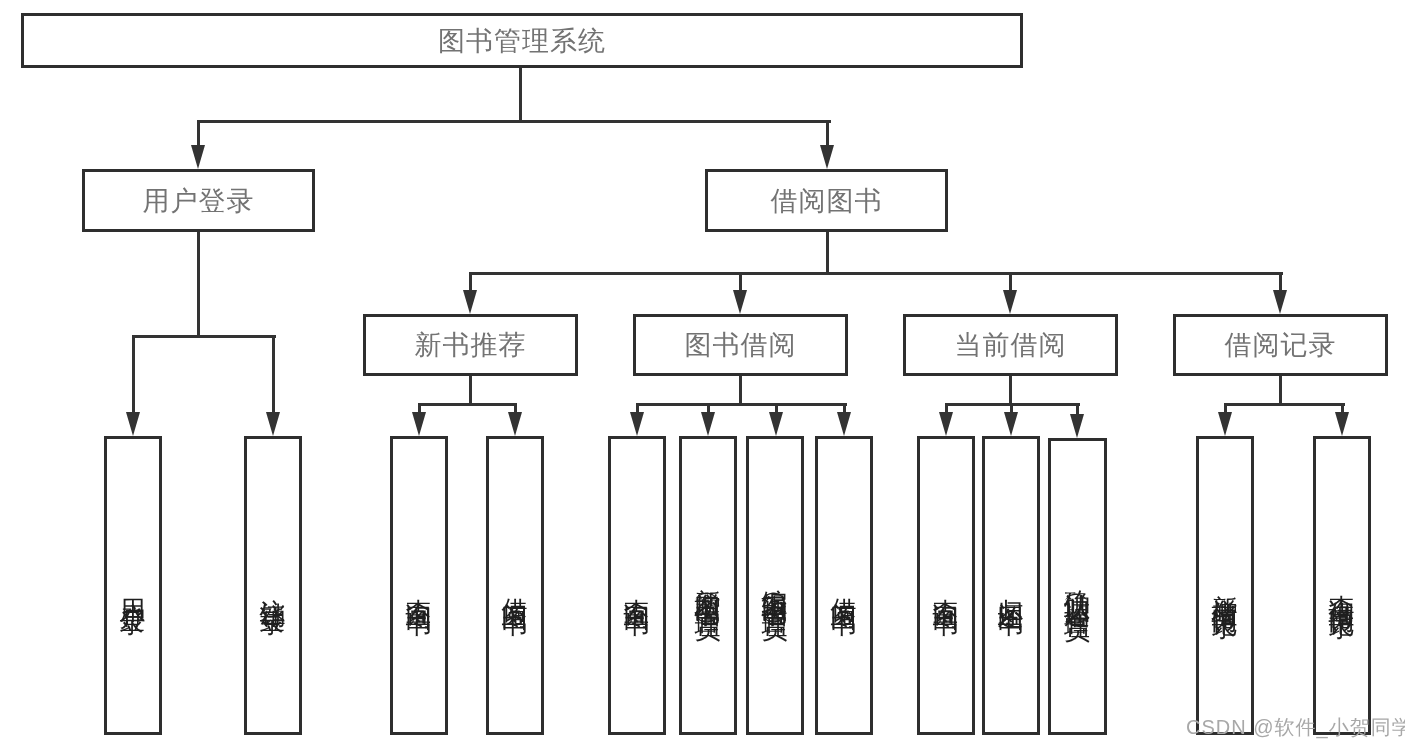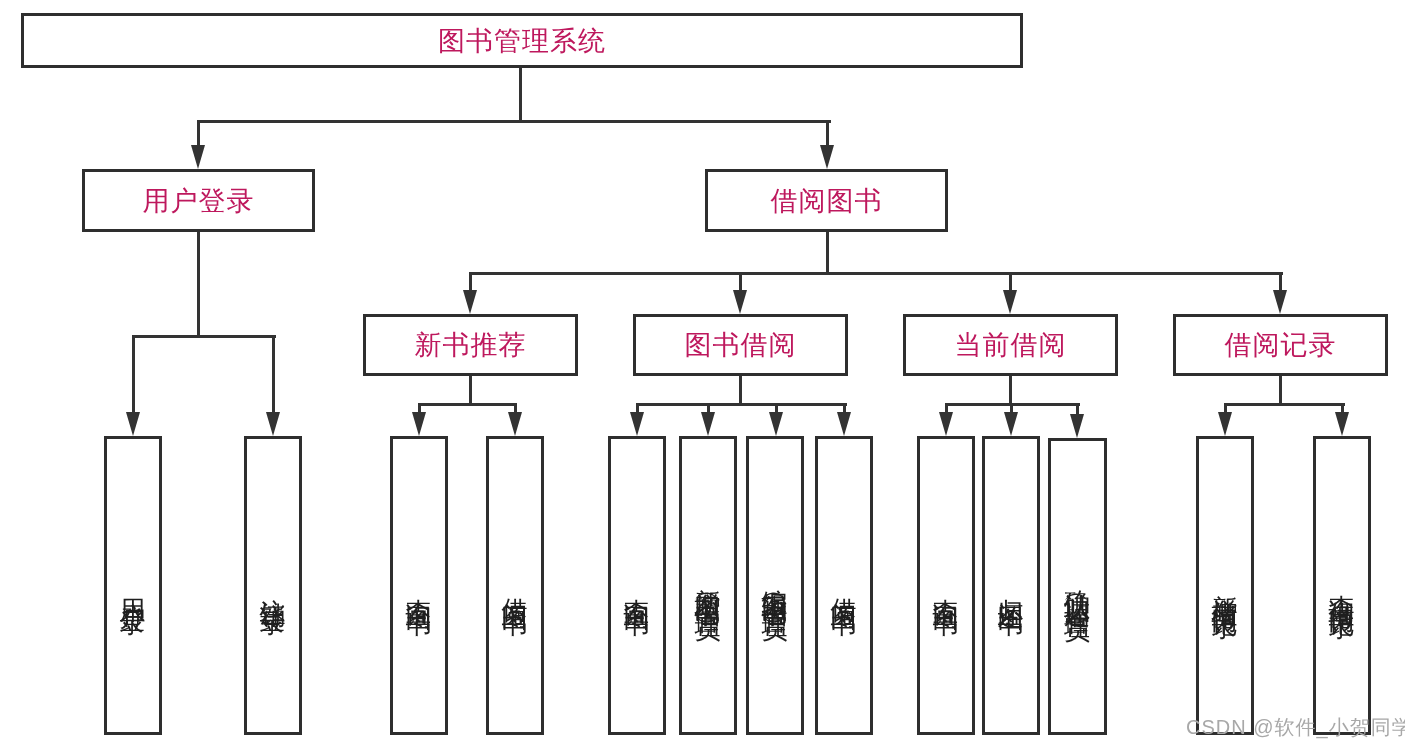--- a/index.html
+++ b/index.html
@@ -12,21 +12,21 @@
     overflow: hidden;
   }
   .box {
     position: absolute;
     box-sizing: border-box;
     border: 3px solid #2e2e2e;
     background: #ffffff;
     display: flex;
     align-items: center;
     justify-content: center;
-    color: #be185d;
+    color: #737373;
     font-size: 27px;
     letter-spacing: 1px;
     z-index: 2;
   }
   .vbox {
     position: absolute;
     box-sizing: border-box;
     border: 3px solid #2e2e2e;
     background: #ffffff;
     display: flex;

